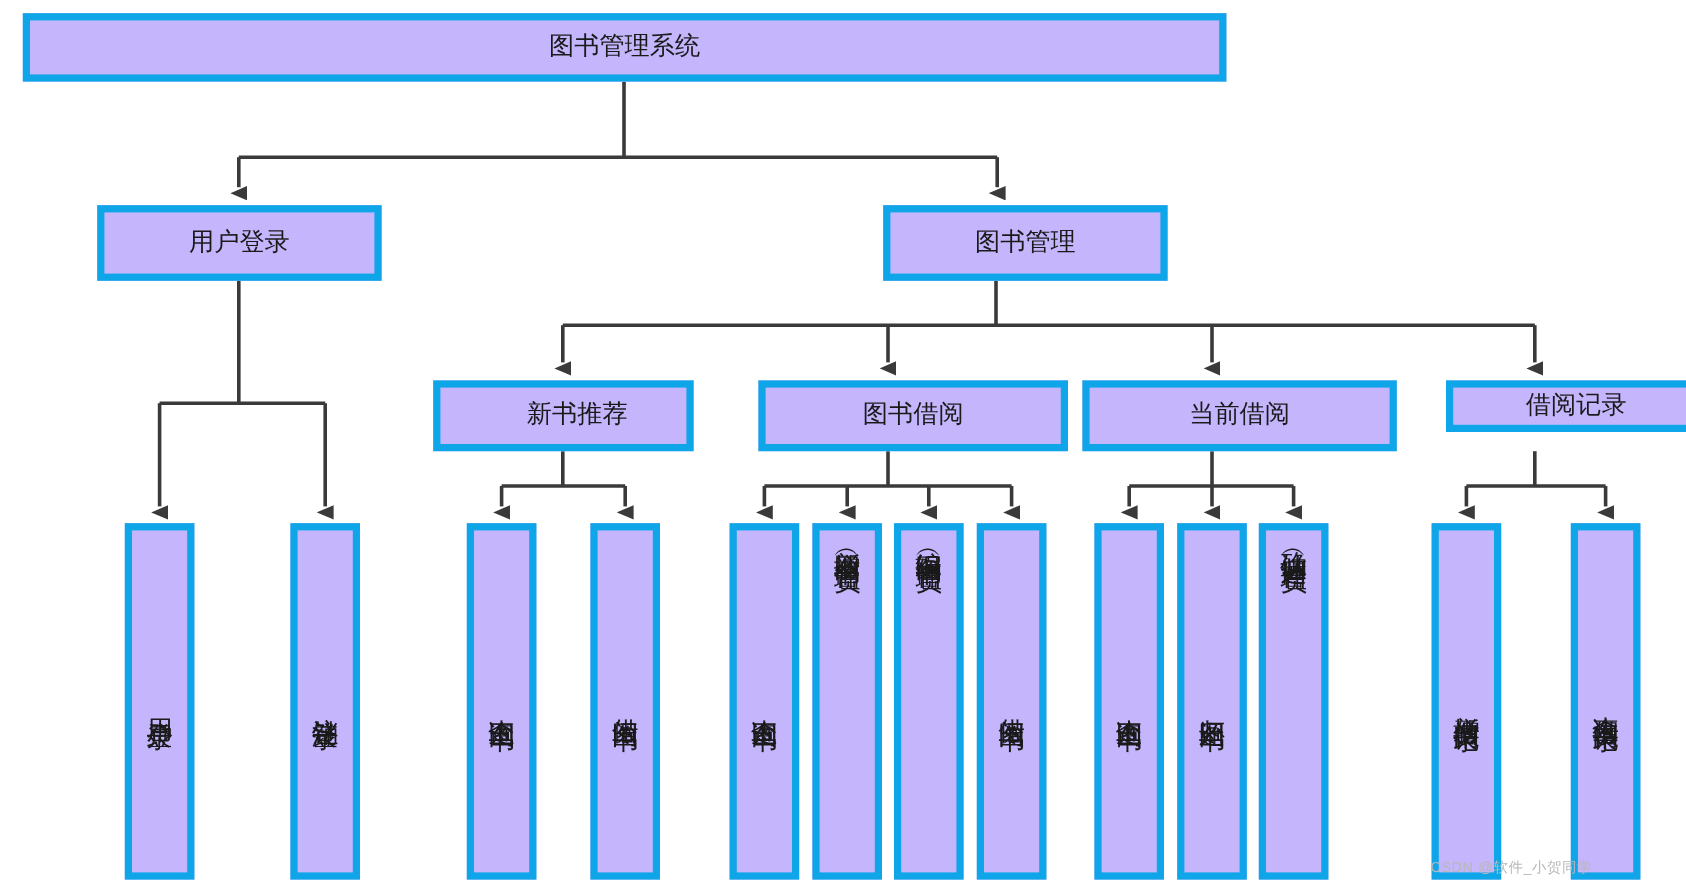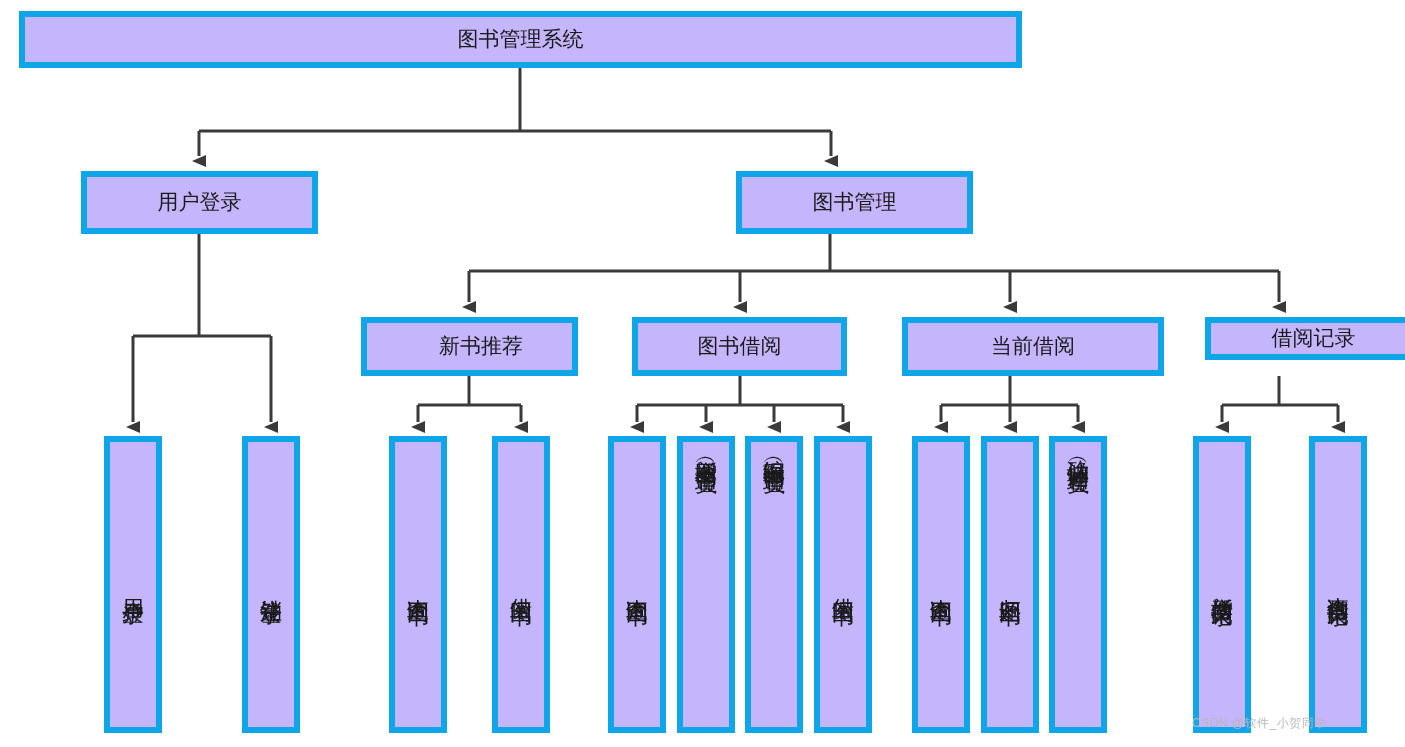--- a/index.html
+++ b/index.html
@@ -133,21 +133,21 @@
   <div class="node horizontal" style="left:81px; top:171px; width:237px; height:63px;">
     <span class="label">用户登录</span>
   </div>
   <div class="node horizontal" style="left:712px; top:171px; width:237px; height:63px;margin-left:24px;">
     <span class="label">图书管理</span>
   </div>
 
   <div class="node horizontal" style="left:361px; top:317px; width:217px; height:59px;padding-left:23px;">
     <span class="label">新书推荐</span>
   </div>
-  <div class="node horizontal" style="left:632px; top:317px; width:215px; height:59px;">
+  <div class="node horizontal" style="left:632px; top:317px; width:258px; height:59px;">
     <span class="label">图书借阅</span>
   </div>
   <div class="node horizontal" style="left:902px; top:317px; width:262px; height:59px;">
     <span class="label">当前借阅</span>
   </div>
   <div class="node horizontal" style="left:1205px; top:317px; width:217px; height:43px;">
     <span class="label">借阅记录</span>
   </div>
 
   <div class="node vertical v-center" style="left:104px; top:436px; width:58px; height:297px;">

